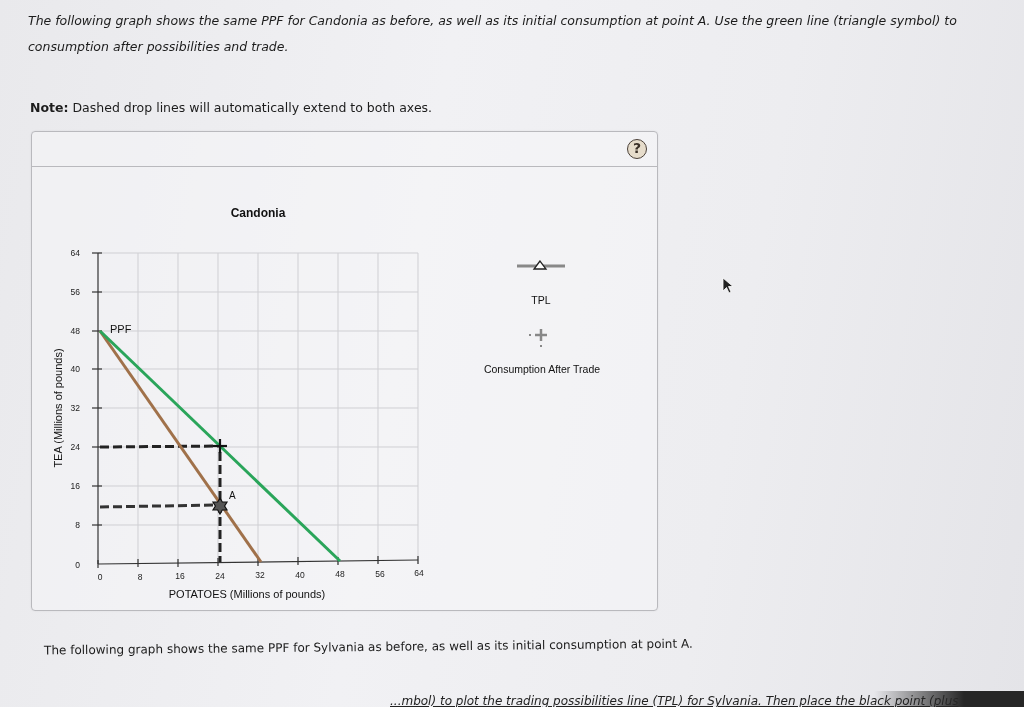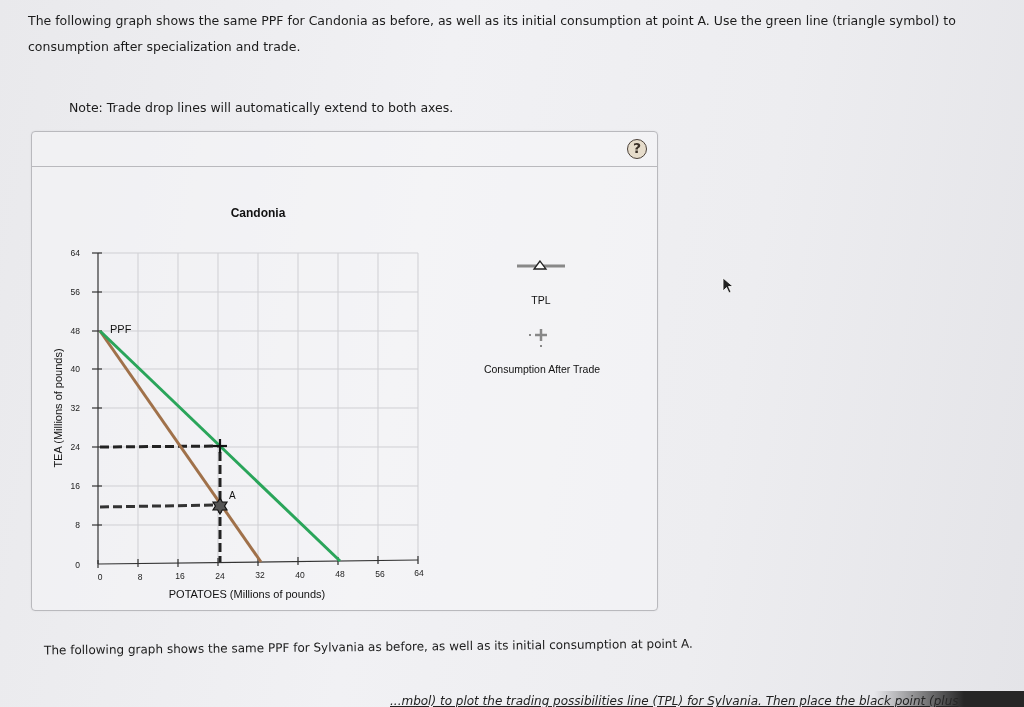--- a/index.html
+++ b/index.html
@@ -5,27 +5,27 @@
   html, body { margin: 0; padding: 0; }
   body {
     width: 1024px; height: 707px; overflow: hidden;
     background: linear-gradient(100deg, #e9e9ec 0%, #f1f1f4 40%, #ededf0 70%, #e4e4e8 100%);
     font-family: "DejaVu Sans", sans-serif;
     color: #1a1a1a;
     position: relative;
   }
   .prompt {
     position: absolute; left: 28px; top: 8px; width: 960px;
-    font-size: 12.5px; line-height: 26px; color: #1c1c1c;
+    font-style: italic; font-size: 12.5px; line-height: 26px; color: #1c1c1c;
   }
   .note {
     position: absolute; left: 30px; top: 100px;
     font-size: 12.5px; color: #1c1c1c;
   }
-  .note b { font-weight: normal; margin-left: 39px; }
+  .note b { font-weight: bold; }
   .panel {
     position: absolute; left: 31px; top: 131px; width: 625px; height: 478px;
     border: 1px solid #b9b9bd; border-radius: 4px;
     background: rgba(245,245,248,0.55);
     box-shadow: 0 0 2px rgba(0,0,0,0.08);
   }
   .panel-header {
     position: absolute; left: 0; top: 0; right: 0; height: 34px;
     border-bottom: 1px solid #b9b9bd;
   }
@@ -50,25 +50,25 @@
   .dark-edge {
     position: absolute; right: 0; bottom: 0; width: 150px; height: 16px;
     background: linear-gradient(90deg, rgba(30,30,30,0) 0%, #262626 60%);
   }
 </style>
 </head>
 <body>
 
 <div class="prompt">
   <div>The following graph shows the same PPF for Candonia as before, as well as its initial consumption at point A. Use the green line (triangle symbol) to</div>
-  <div>consumption after specialization and trade.</div>
+  <div>consumption after possibilities and trade.</div>
 </div>
 
 <div class="note">
-  <b>Note:</b><span> Trade drop lines will automatically extend to both axes.</span>
+  <b>Note:</b><span> Dashed drop lines will automatically extend to both axes.</span>
 </div>
 
 <div class="panel">
   <div class="panel-header">
     <div class="help-btn">?</div>
   </div>
 
   <svg width="625" height="478" style="position:absolute;left:0;top:0">
 
     <text x="226" y="85" font-size="12" font-weight="bold" text-anchor="middle" fill="#111">Candonia</text>

